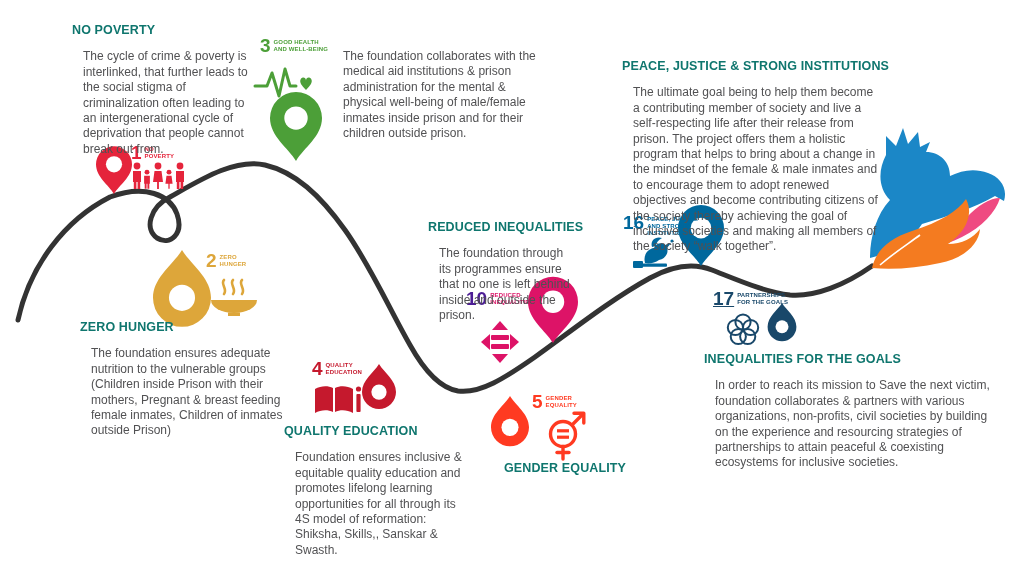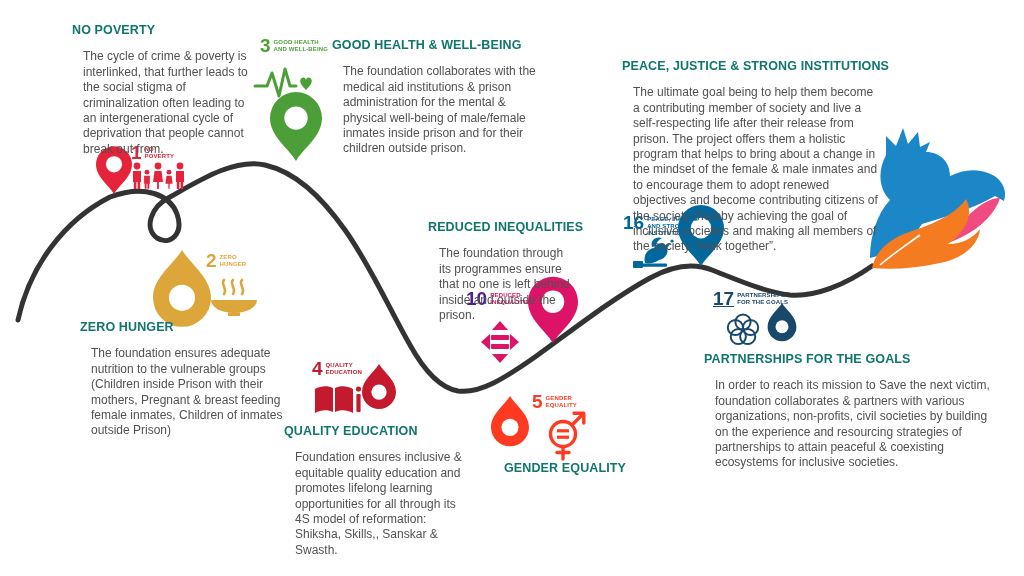--- a/index.html
+++ b/index.html
@@ -211,21 +211,20 @@
       <span>PARTNERSHIPS</span>
         <span>FOR THE GOALS</span>
     </span>
   </div>
 
   <div class="tb" style="left:72px;top:23px;width:192px">
     <h3>NO POVERTY</h3>
     <p>The cycle of crime &amp; poverty is interlinked, that further leads to the social stigma of criminalization often leading to an intergenerational cycle of deprivation that people cannot break out from.</p>
   </div>
   <div class="tb" style="left:332px;top:38px;width:215px">
-    <h3>GOOD HEALTH &amp; WELL-BEING</h3>
     <p>The foundation collaborates with the medical aid institutions &amp; prison administration for the mental &amp; physical well-being of male/female inmates inside prison and for their children outside prison.</p>
   </div>
   <div class="tb" style="left:622px;top:59px;width:272px">
     <h3>PEACE, JUSTICE &amp; STRONG INSTITUTIONS</h3>
     <p>The ultimate goal being to help them become a contributing member of society and live a self-respecting life after their release from prison. The project offers them a holistic program that helps to bring about a change in the mindset of the female &amp; male inmates and to encourage them to adopt renewed objectives and become contributing citizens of the society thereby achieving the goal of inclusive societies and making all members of the society “walk together”.</p>
   </div>
   <div class="tb" style="left:80px;top:320px;width:230px">
     <h3>ZERO HUNGER</h3>
     <p>The foundation ensures adequate nutrition to the vulnerable groups (Children inside Prison with their mothers, Pregnant &amp; breast feeding female inmates, Children of inmates outside Prison)</p>
   </div>
@@ -234,17 +233,17 @@
     <p>The foundation through its programmes ensure that no one is left behind inside and outside the prison.</p>
   </div>
   <div class="tb" style="left:284px;top:424px;width:200px">
     <h3>QUALITY EDUCATION</h3>
     <p>Foundation ensures inclusive &amp; equitable quality education and promotes lifelong learning opportunities for all through its 4S model of reformation: Shiksha, Skills,, Sanskar &amp; Swasth.</p>
   </div>
   <div class="tb" style="left:504px;top:461px;width:220px">
     <h3>GENDER EQUALITY</h3>
   </div>
   <div class="tb" style="left:704px;top:352px;width:300px">
-    <h3>PARTNERSHIPS FOR THE GOALS</h3>
+    <h3>INEQUALITIES FOR THE GOALS</h3>
     <p>In order to reach its mission to Save the next victim, foundation collaborates &amp; partners with various organizations, non-profits, civil societies by building on the experience and resourcing strategies of partnerships to attain peaceful &amp; coexisting ecosystems for inclusive societies.</p>
   </div>
 
 </div>
 
 </body></html>

